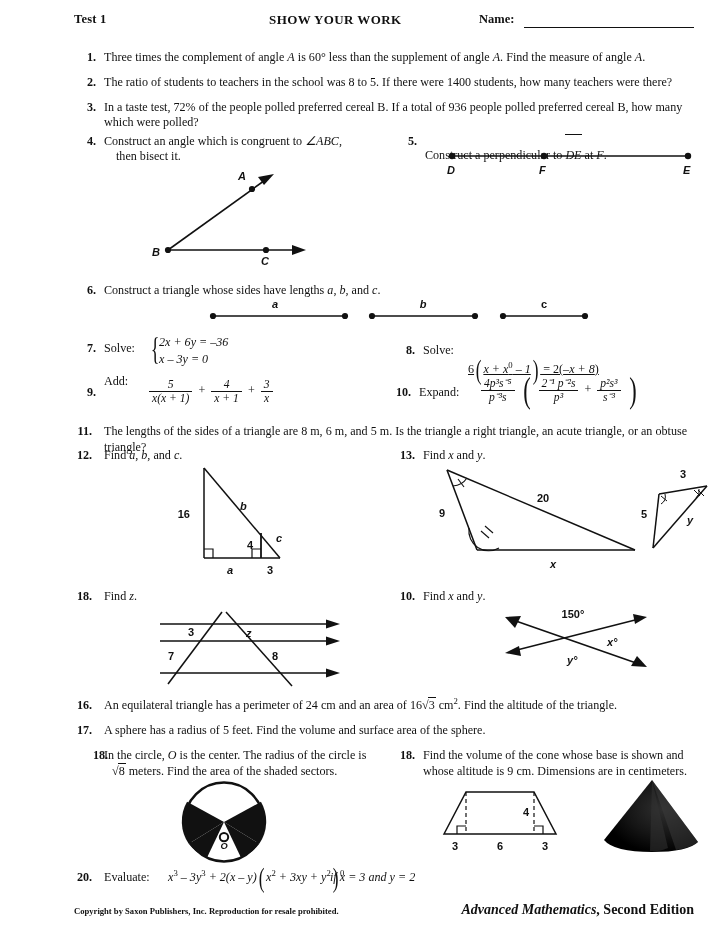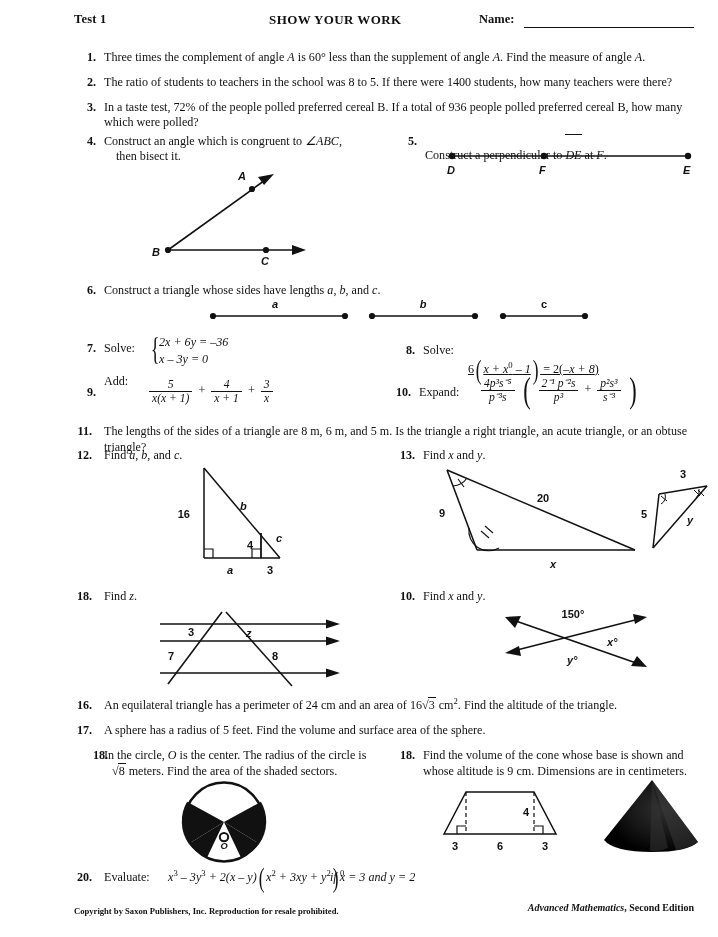--- a/index.html
+++ b/index.html
@@ -135,21 +135,21 @@
     position: absolute;
     left: 74px;
     top: 906px;
     font-size: 8.6px;
     font-weight: bold;
   }
   .foot-right {
     position: absolute;
     right: 24px;
     top: 902px;
-    font-size: 10px;
+    font-size: 14px;
     font-weight: bold;
     text-align: right;
   }
   .foot-right .bi { font-style: italic; }
 </style>
 </head>
 <body>
 
 <div class="page">
 

